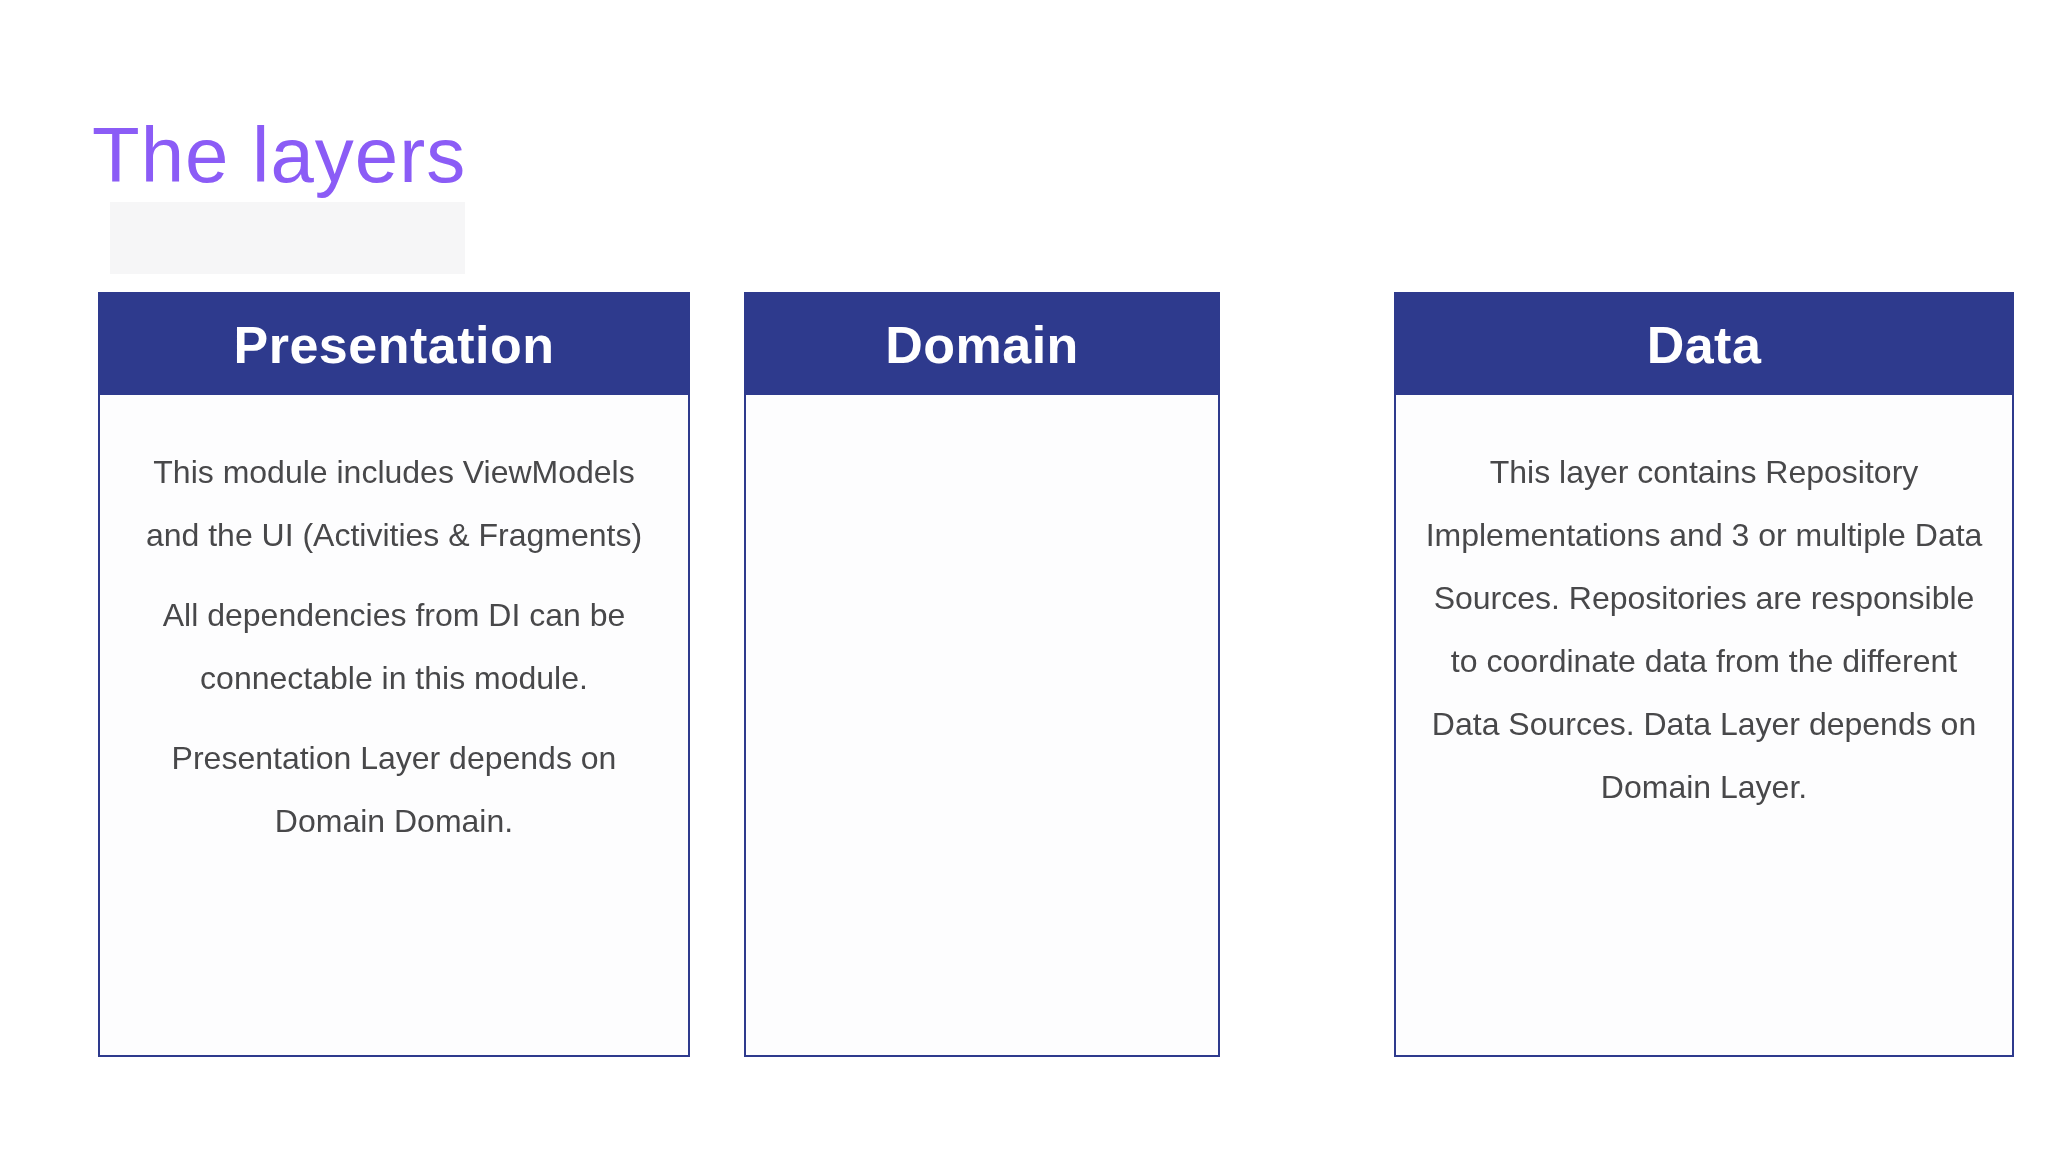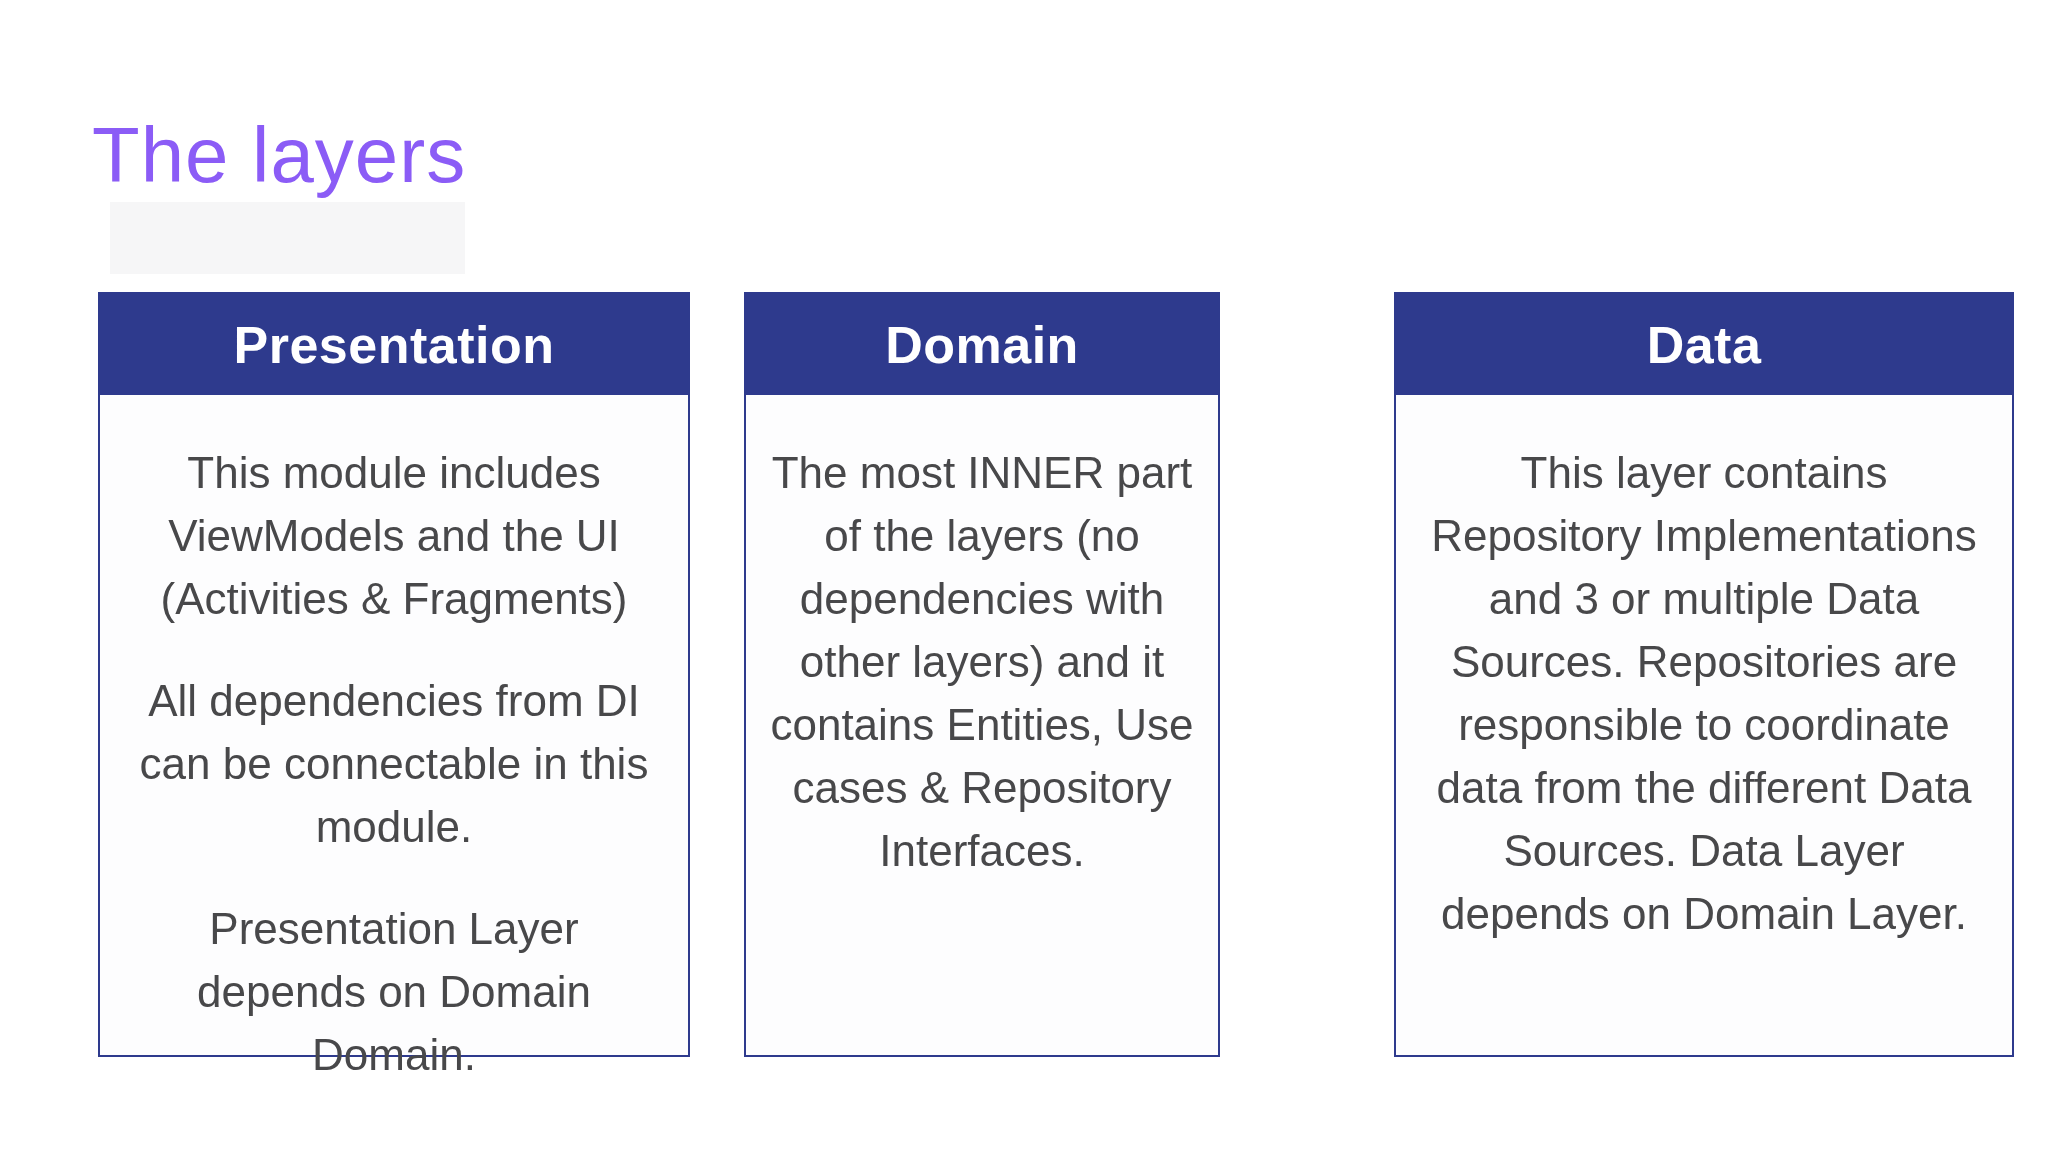--- a/index.html
+++ b/index.html
@@ -60,26 +60,26 @@
     font-weight: 700;
     letter-spacing: 0.5px;
     text-align: center;
   }
   .card-body {
     padding: 46px 24px 0 24px;
     text-align: center;
   }
   .card-body p {
     margin: 0;
-    font-size: 44px;
+    font-size: 32px;
     line-height: 63px;
     color: #48484a;
   }
   .card-body p + p {
-    margin-top: 39px;
+    margin-top: 17px;
   }
 </style>
 </head>
 <body>
 
 <div class="slide">
 
   <div class="title-highlight"></div>
   <h1 class="page-title">The layers</h1>
 
@@ -91,23 +91,20 @@
       <p>This module includes ViewModels and the UI (Activities &amp; Fragments)</p>
       <p>All dependencies from DI can be connectable in this module.</p>
       <p>Presentation Layer depends on Domain Domain.</p>
     </div>
   </section>
 
   <section class="card card-2">
     <header class="card-header">
       <span>Domain</span>
     </header>
-    <div class="card-body">
-      <p>The most INNER part of the layers (no dependencies with other layers) and it contains Entities, Use cases &amp; Repository Interfaces.</p>
-    </div>
   </section>
 
   <section class="card card-3">
     <header class="card-header">
       <span>Data</span>
     </header>
     <div class="card-body">
       <p>This layer contains Repository Implementations and 3 or multiple Data Sources. Repositories are responsible to coordinate data from the different Data Sources. Data Layer depends on Domain Layer.</p>
     </div>
   </section>

